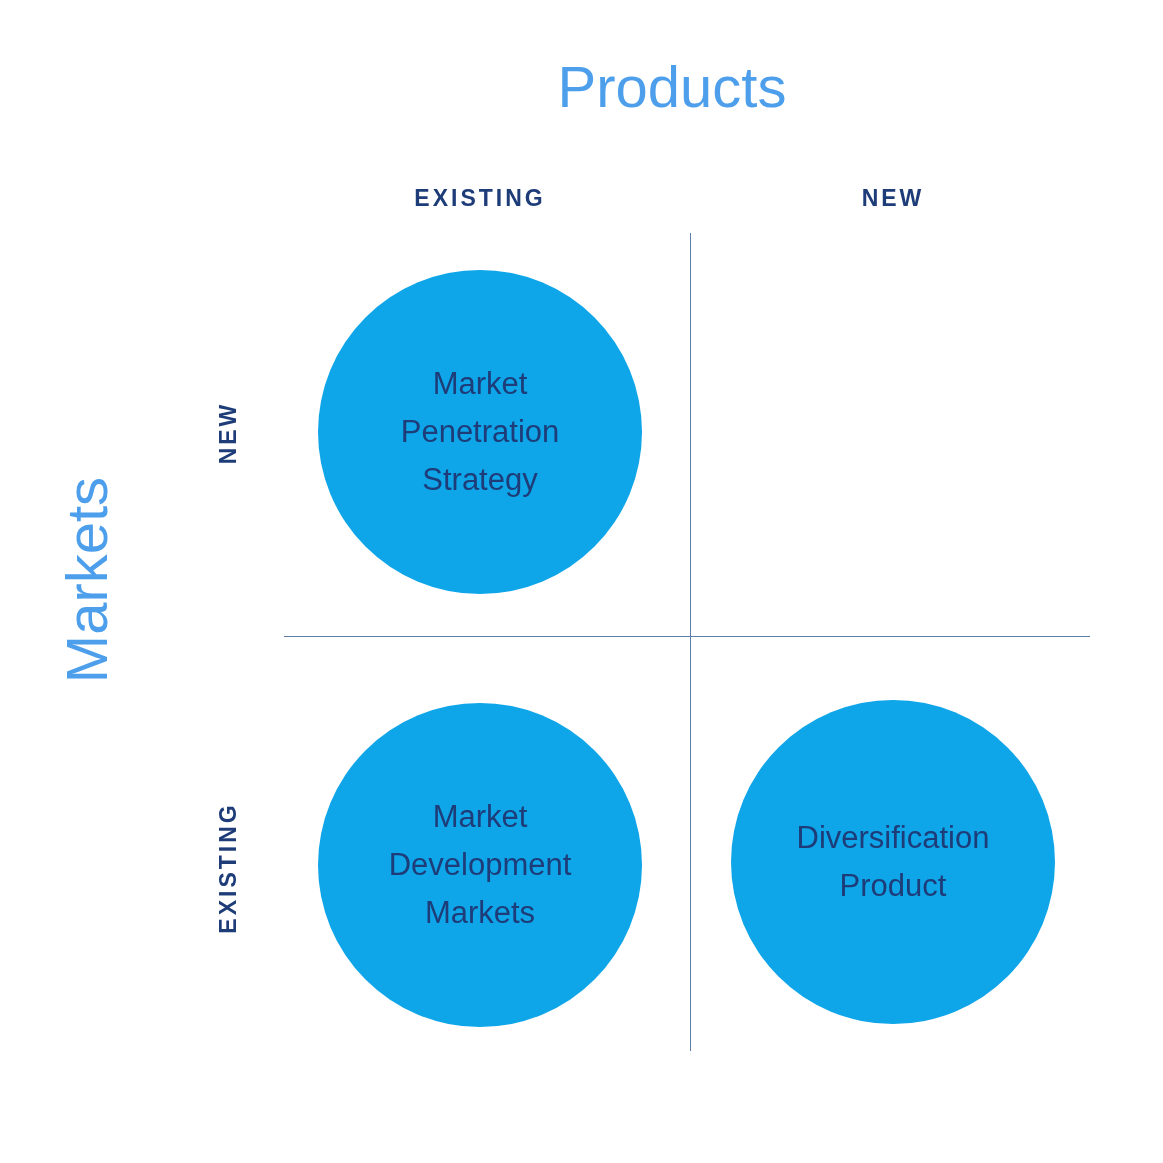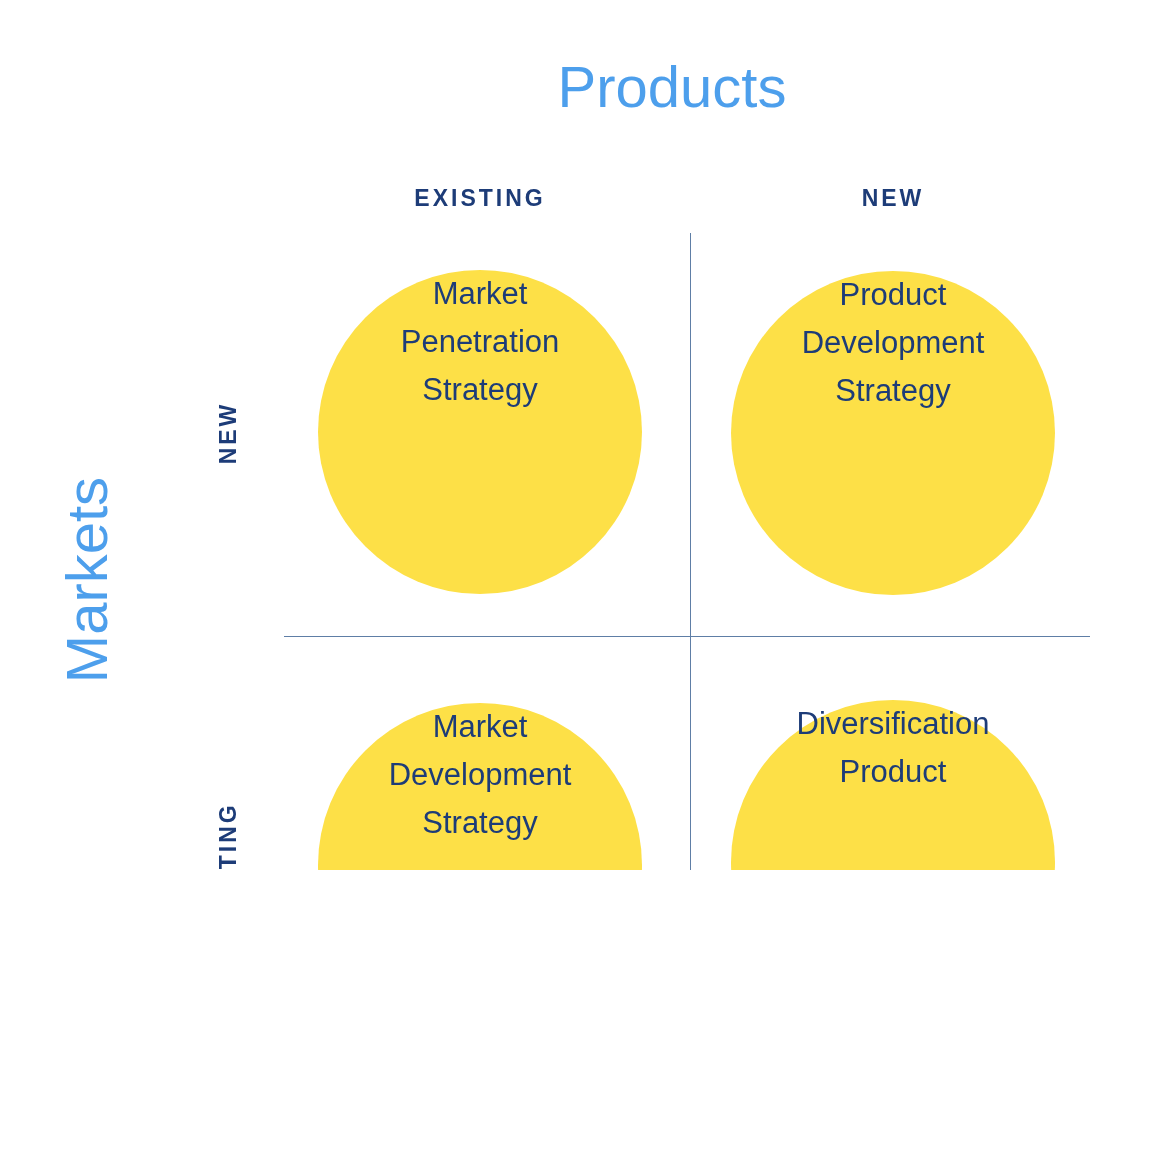--- a/index.html
+++ b/index.html
@@ -2,21 +2,21 @@
 <html><head>
 <meta charset="utf-8">
 <style>
   * { box-sizing: border-box; }
   html, body { margin: 0; padding: 0; background: #ffffff; }
   body { font-family: "Liberation Sans", sans-serif; }
 
   .canvas {
     position: relative;
     width: 1163px;
-    height: 870px;
+    height: 1163px;
     background: #ffffff;
     overflow: hidden;
   }
 
   .axis-title {
     position: absolute;
     color: #4D9FEC;
     font-size: 58px;
     font-weight: 400;
     white-space: nowrap;
@@ -71,22 +71,23 @@
     width: 806px;
     height: 1px;
     background: #5E7EA6;
   }
 
   .quadrant-circle {
     position: absolute;
     width: 324px;
     height: 324px;
     border-radius: 50%;
-    background: #fde047;
+    background: #0ea5e9;
     display: flex;
+    align-items: center;
     justify-content: center;
     transform: translate(-50%, -50%);
   }
   .q-tl { left: 480px; top: 432px; }
   .q-tr { left: 893px; top: 433px; }
   .q-bl { left: 480px; top: 865px; }
   .q-br { left: 893px; top: 862px; }
 
   .quadrant-label {
     width: 235px;
@@ -114,25 +115,22 @@
 
   <div class="row-label bottom">EXISTING</div>
 
   <div class="divider-v"></div>
   <div class="divider-h"></div>
 
   <div class="quadrant-circle q-tl">
     <div class="quadrant-label">Market Penetration Strategy</div>
   </div>
 
-  <div class="quadrant-circle q-tr">
-    <div class="quadrant-label">Product Development Strategy</div>
-  </div>
 
   <div class="quadrant-circle q-bl">
-    <div class="quadrant-label">Market Development Strategy</div>
+    <div class="quadrant-label">Market Development Markets</div>
   </div>
 
   <div class="quadrant-circle q-br">
     <div class="quadrant-label">Diversification Product</div>
   </div>
 
 </div>
 
 </body></html>

